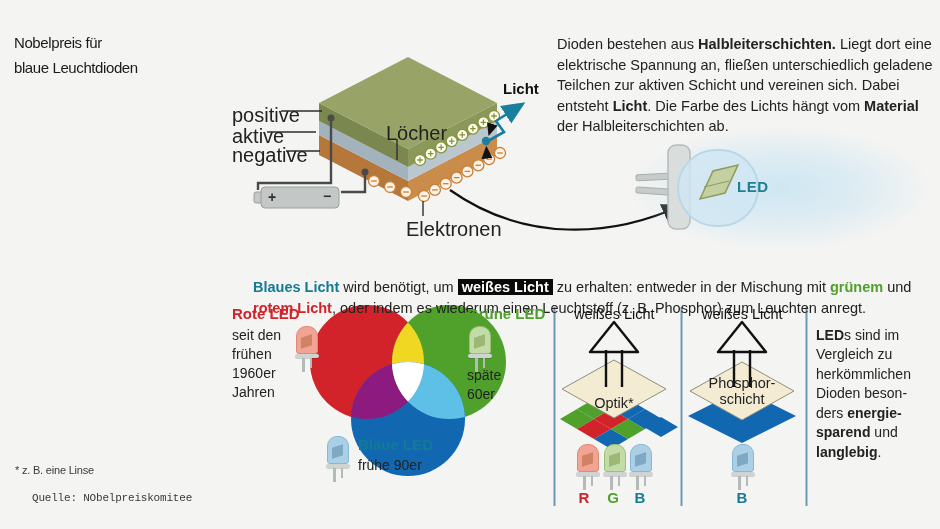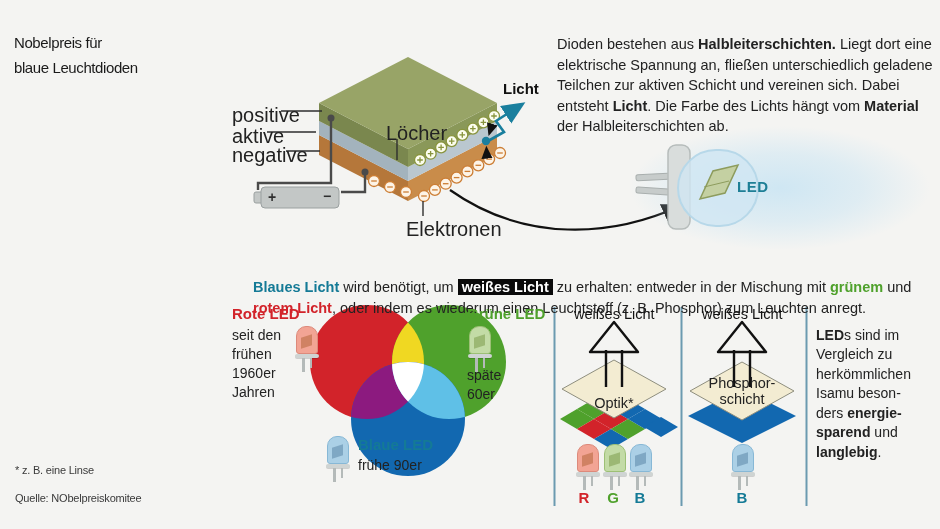--- a/index.html
+++ b/index.html
@@ -261,21 +261,21 @@
       <g>
         <polygon points="718,352 742,322 766,352" fill="#f4f4f2" stroke="#111" stroke-width="2.4" stroke-linejoin="round"></polygon>
         <path d="M734,350 V387 M750,350 V387" stroke="#111" stroke-width="2.4" fill="none"></path>
       </g>
     </g>
   </svg>
 
   <div class="abs title" style="left:14px;top:30px;">Nobelpreis für
 blaue Leuchtdioden</div>
   <div class="abs small" style="left:15px;top:464px;">* z. B. eine Linse</div>
-  <div class="abs small" style="left:15px;top:492px;">Quelle: NObelpreiskomitee</div>
+  <div class="abs small" style="left:32px;top:492px;font-family:Liberation Mono, monospace;">Quelle: NObelpreiskomitee</div>
 
   <div class="abs lbl" style="left:232px;top:104px;">positive</div>
   <div class="abs lbl" style="left:232px;top:125px;">aktive</div>
   <div class="abs lbl" style="left:232px;top:144px;">negative</div>
   <div class="abs lbl" style="left:386px;top:122px;">Löcher</div>
   <div class="abs lbl-b" style="left:503px;top:80px;">Licht</div>
   <div class="abs lbl" style="left:377px;top:218px;margin-left:29px;">Elektronen</div>
 
   <div class="abs para" style="left:557px;top:34px;width:382px;white-space:normal;">
     <span>Dioden bestehen aus </span><span class="b">Halbleiterschichten.</span><span> Liegt dort eine elektrische Spannung an, fließen unterschiedlich geladene Teilchen zur aktiven Schicht und vereinen sich. Dabei entsteht </span><span class="b">Licht</span><span>. Die Farbe des Lichts hängt vom </span><span class="b">Material</span><span> der Halbleiterschichten ab.</span>
@@ -364,19 +364,19 @@
       <div class="legs">
         <i></i>
         <i></i>
       </div>
   </div>
 
   <div class="abs benefits" style="left:816px;top:306px;width:118px;">
     <span class="b">LED</span><span>s sind im
 Vergleich zu
 herkömmlichen
-Isamu beson-
+Dioden beson-
 ders </span><span class="b">energie-
 sparend</span><span> und
 </span><span class="b">langlebig</span><span>.</span>
   </div>
 
 </div>
 
 </body></html>

